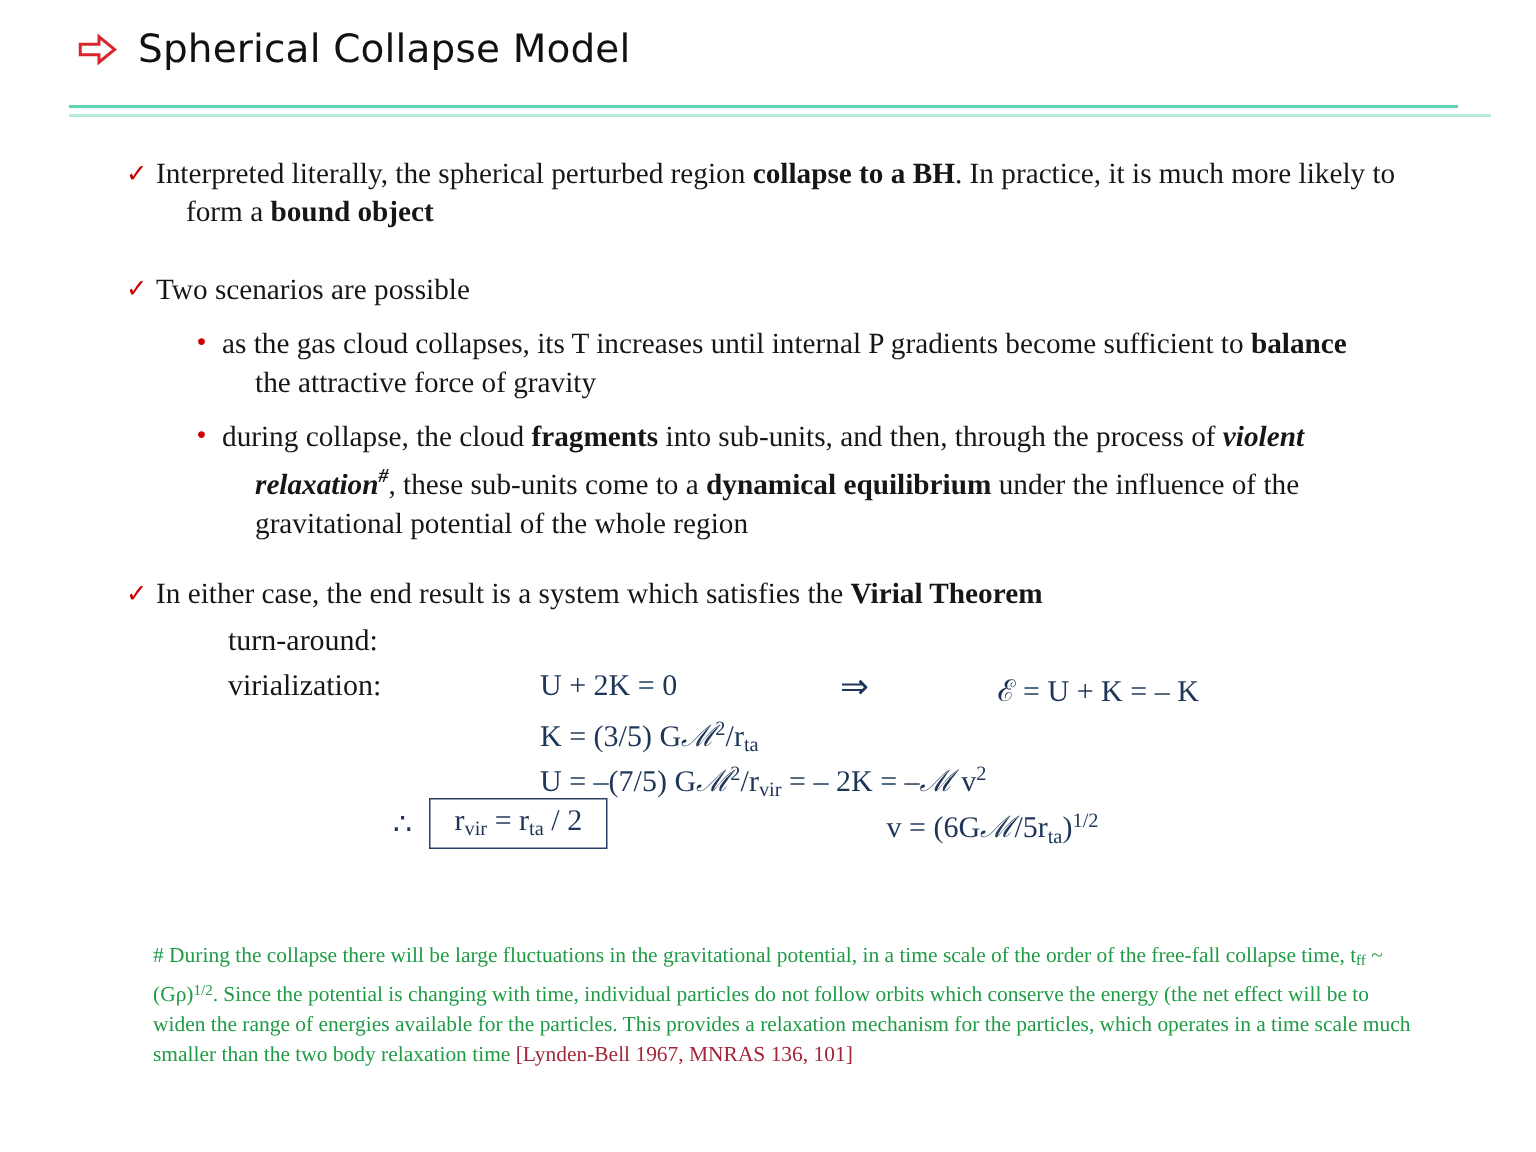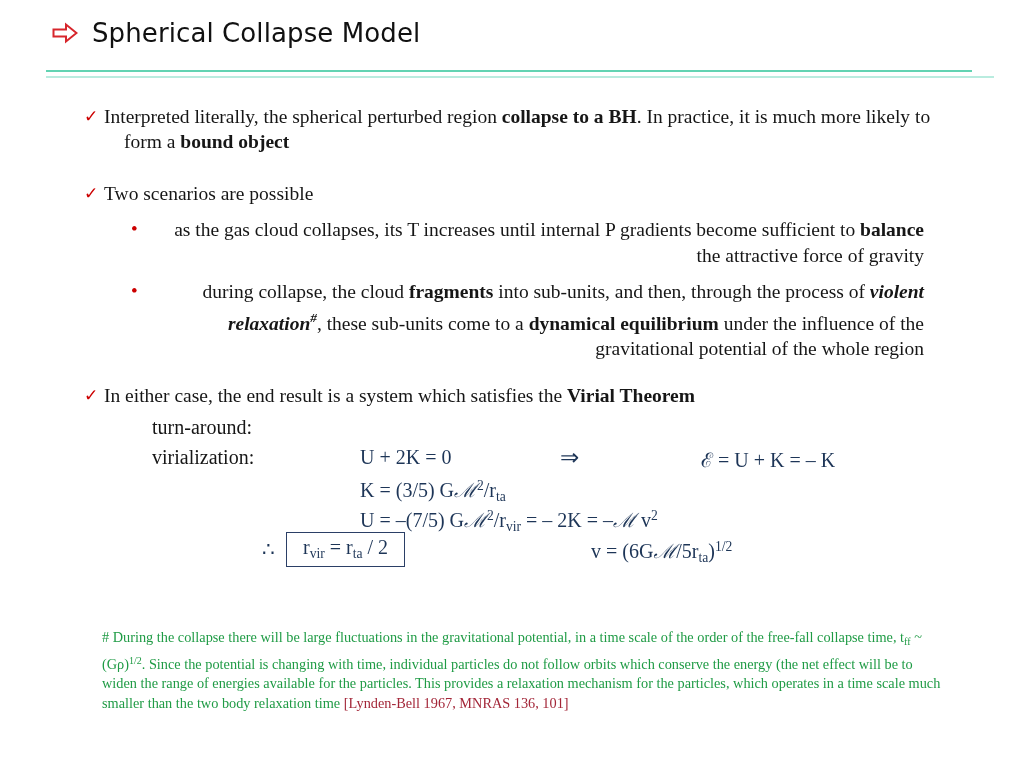--- a/index.html
+++ b/index.html
@@ -100,21 +100,20 @@
     left: 131px;
     top: -1px;
     color: #cc0000;
     font-size: 19px;
     line-height: 26px;
   }
   .subbullet .txt {
     display: block;
     text-indent: -22px;
     padding-left: 22px;
-    text-align: right;
   }
 
   b { font-weight: bold; }
   i.bi { font-style: italic; font-weight: bold; }
   sup.hash { font-size: 0.68em; vertical-align: super; }
 
   .gap-sm { height: 11px; }
   .gap-md { height: 22px; }
   .gap-lg { height: 27px; }
 
@@ -251,21 +250,21 @@
 <div class="eq-block">
 
   <div class="eq-row">
     <span class="eq-label">turn-around:</span>
   </div>
 
   <div class="eq-row">
     <span class="eq-label">virialization:</span>
     <span class="eq-mid" style="left:360px;top:0;">U + 2K = 0</span>
     <span class="eq-arrow">⇒</span>
-    <span class="eq-right" style="left:665px;top:0;margin-left:36px;">ℰ = U + K = – K</span>
+    <span class="eq-right" style="left:665px;top:0;">ℰ = U + K = – K</span>
   </div>
 
   <div class="eq-row">
     <span class="eq-mid" style="left:360px;top:0;"><span>K = (3/5) G</span><span class="scr">ℳ</span><sup>2</sup><span>/r</span><sub>ta</sub></span>
   </div>
 
   <div class="eq-row">
     <span class="eq-mid" style="left:360px;top:0;"><span>U =  –(7/5) G</span><span class="scr">ℳ</span><sup>2</sup><span>/r</span><sub>vir</sub><span> = – 2K = –</span><span class="scr">ℳ</span><span> v</span><sup>2</sup></span>
   </div>
 

